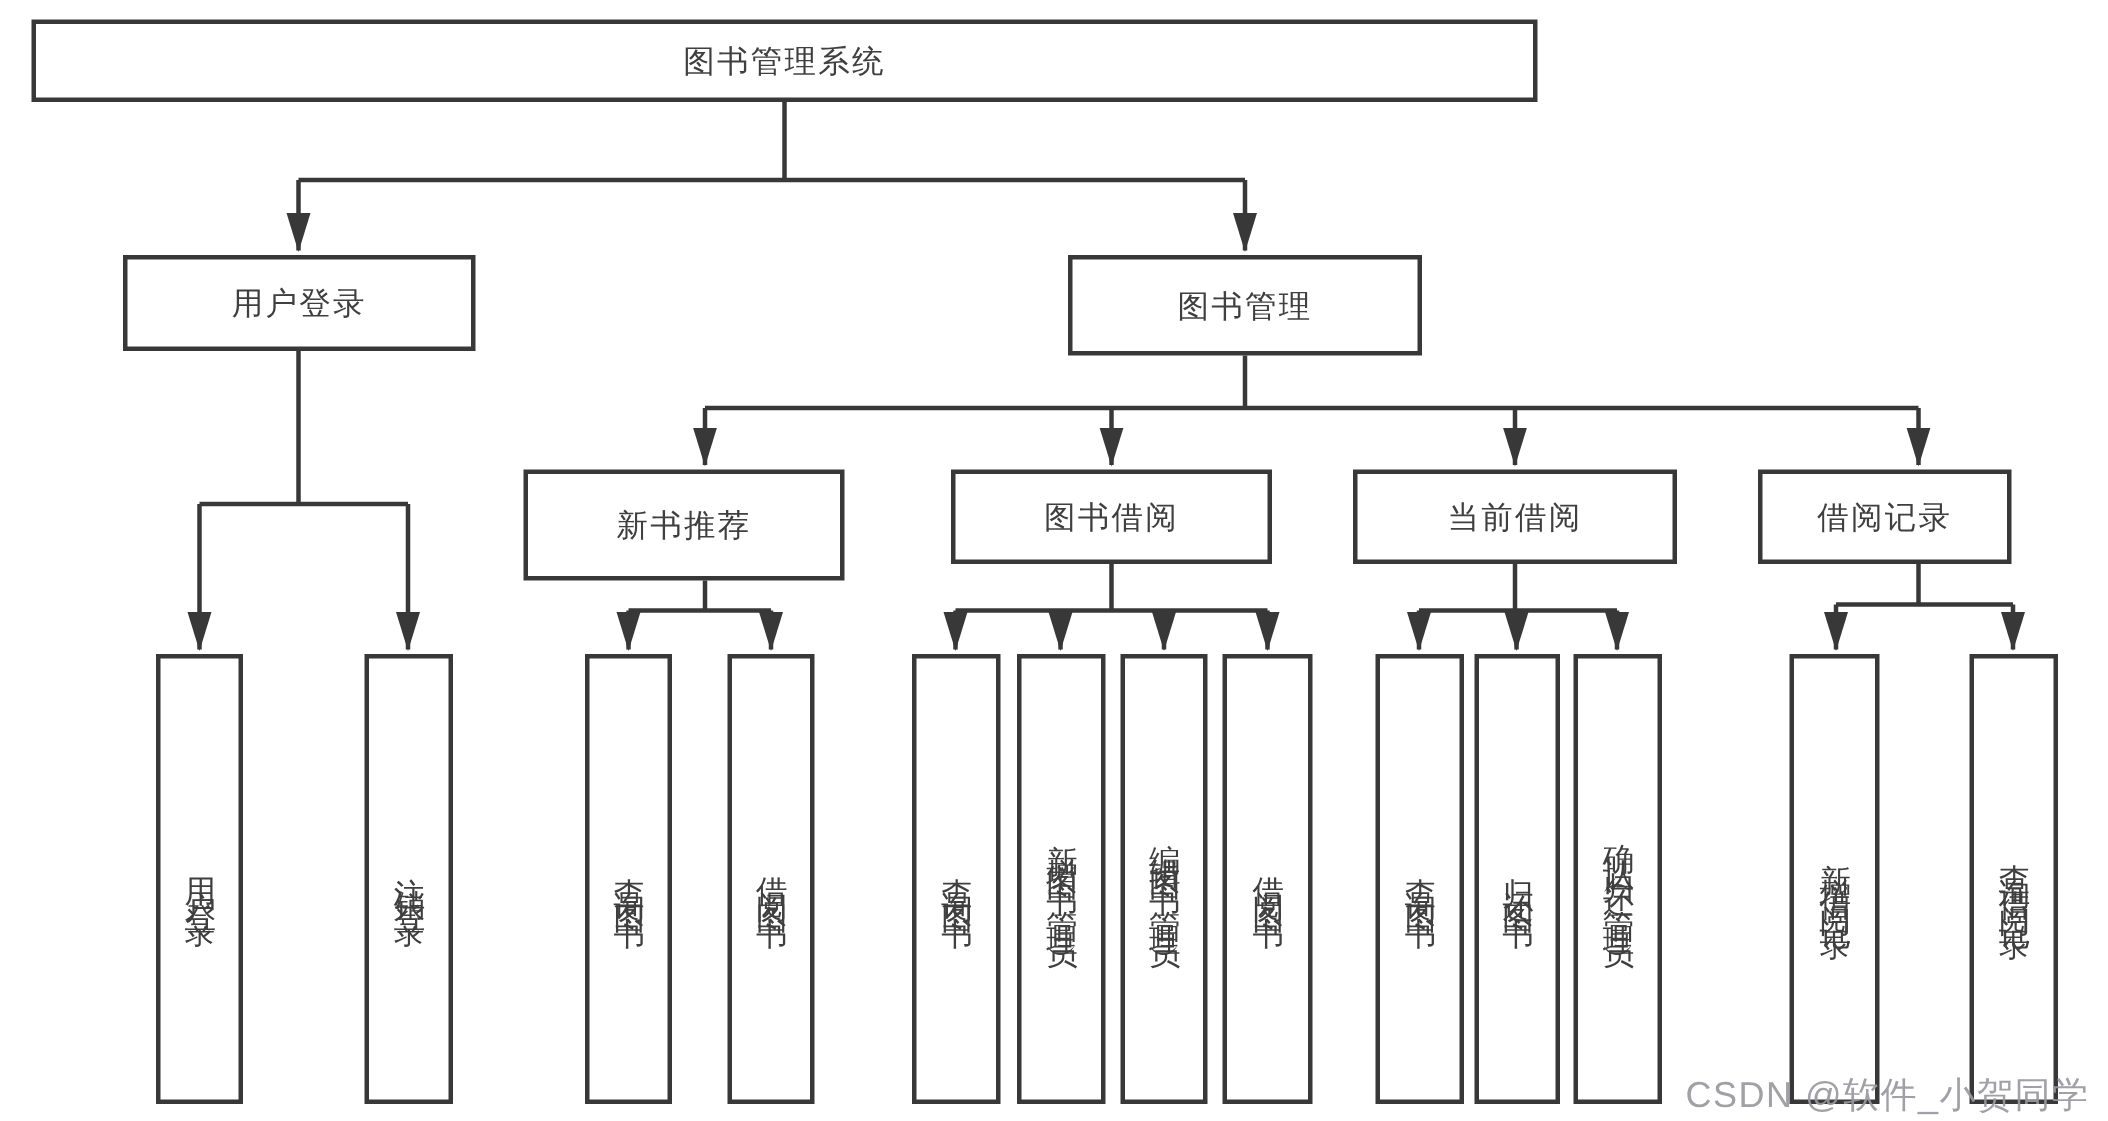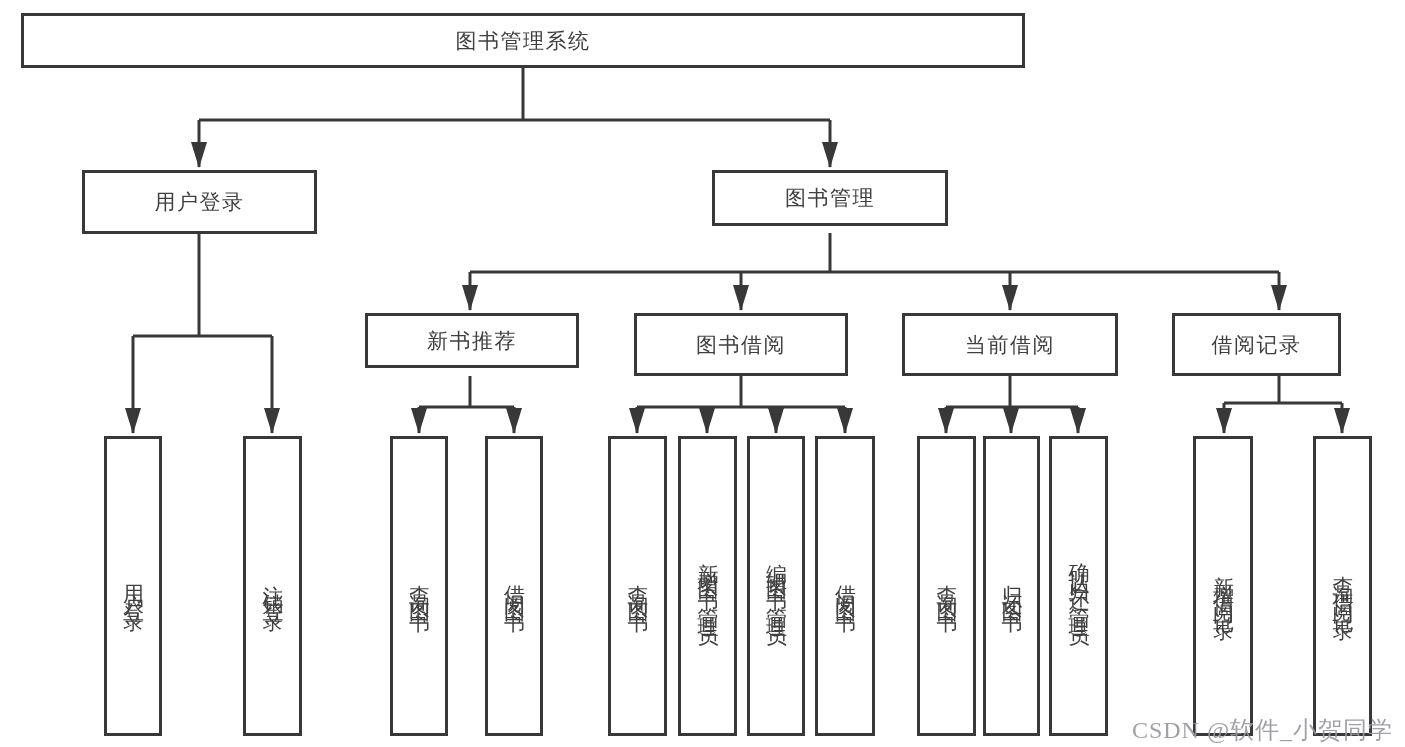--- a/index.html
+++ b/index.html
@@ -1,18 +1,18 @@
 <!DOCTYPE html>
 <html><head>
 <meta charset="utf-8">
 <style>
   html,body { margin:0; padding:0; background:#ffffff; }
   #canvas {
     position:relative; width:1405px; height:747px; background:#ffffff;
-    font-family:Liberation Serif, serif; overflow:hidden;
+    font-family:Liberation Sans, sans-serif; overflow:hidden;
   }
   #wires { position:absolute; left:0; top:0; width:1405px; height:747px; }
   .node {
     position:absolute; box-sizing:border-box; background:#ffffff;
     border:3px solid #383838; display:flex; align-items:center; justify-content:center;
     z-index:2;
   }
   .node .lbl {
     font-size:21px; color:#3f3f3f; letter-spacing:1.5px; white-space:nowrap;
   }
@@ -92,25 +92,25 @@
     </g>
   </svg>
 
   <div class="node" style="left:21px;top:13px;width:1004px;height:55px">
     <span class="lbl">图书管理系统</span>
   </div>
 
   <div class="node" style="left:82px;top:170px;width:235px;height:64px">
     <span class="lbl">用户登录</span>
   </div>
-  <div class="node" style="left:712px;top:170px;width:236px;height:56px">
+  <div class="node" style="left:712px;top:170px;width:236px;height:67px">
     <span class="lbl">图书管理</span>
   </div>
 
-  <div class="node" style="left:365px;top:313px;width:214px;height:55px">
+  <div class="node" style="left:349px;top:313px;width:214px;height:74px">
     <span class="lbl">新书推荐</span>
   </div>
   <div class="node" style="left:634px;top:313px;width:214px;height:63px">
     <span class="lbl">图书借阅</span>
   </div>
   <div class="node" style="left:902px;top:313px;width:216px;height:63px">
     <span class="lbl">当前借阅</span>
   </div>
   <div class="node" style="left:1172px;top:313px;width:169px;height:63px">
     <span class="lbl">借阅记录</span>

